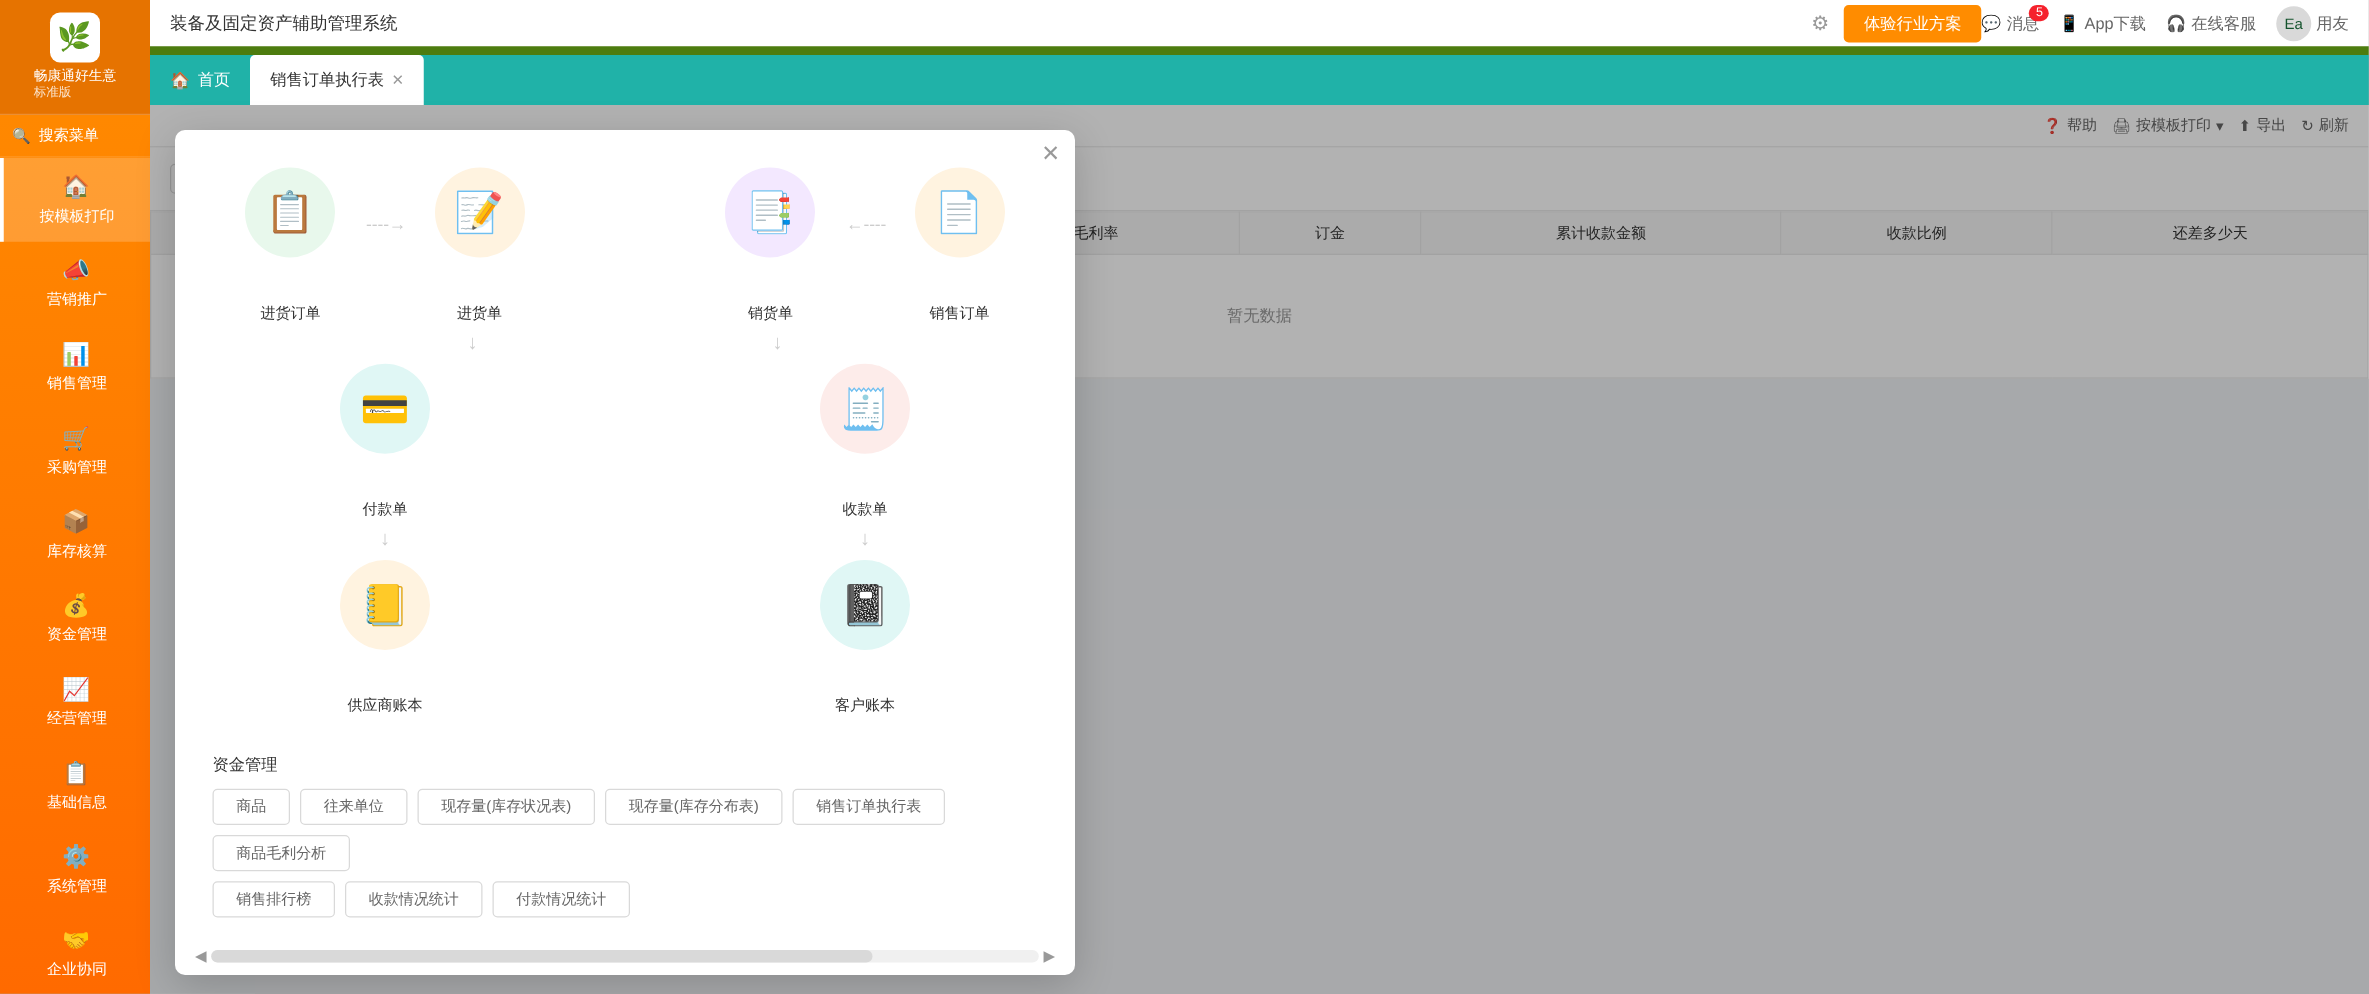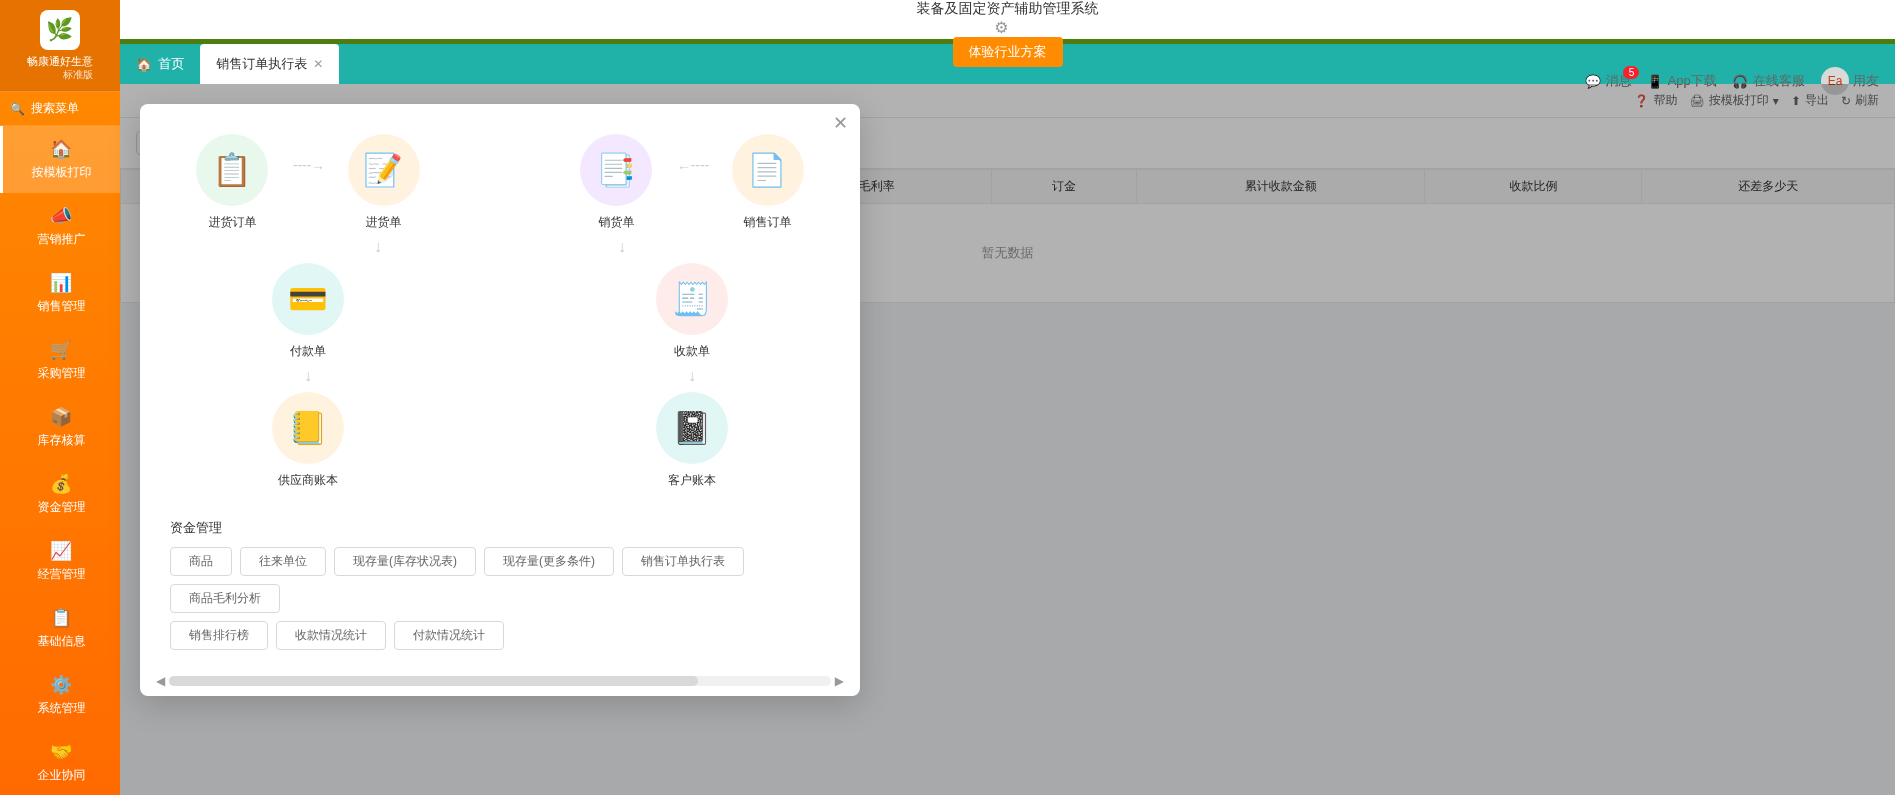--- a/index.html
+++ b/index.html
@@ -13,53 +13,53 @@
     }
     .sidebar-logo {
       width: 100%; padding: 10px; display: flex; flex-direction: column; align-items: center;
       background: #e67300; border-bottom: 1px solid rgba(255,255,255,0.2);
     }
     .sidebar-logo-icon {
       width: 40px; height: 40px; background: #fff; border-radius: 8px;
       display: flex; align-items: center; justify-content: center;
       font-size: 22px; color: #ff6a00; font-weight: bold; margin-bottom: 4px;
     }
-    .sidebar-logo-text { color: #fff; font-size: 11px; text-align: right; line-height: 1.3; }
+    .sidebar-logo-text { color: #fff; font-size: 11px; text-align: left; line-height: 1.3; }
     .sidebar-search {
       width: 100%; padding: 8px 10px; display: flex; align-items: center; gap: 6px;
       color: #fff; font-size: 12px; cursor: pointer; border-bottom: 1px solid rgba(255,255,255,0.15);
     }
     .sidebar-nav { width: 100%; flex: 1; overflow-y: auto; }
     .sidebar-item {
       width: 100%; padding: 12px 8px; display: flex; flex-direction: column; align-items: center;
       gap: 4px; color: #fff; font-size: 12px; cursor: pointer; text-align: center;
       border-left: 3px solid transparent;
     }
     .sidebar-item.active { background: rgba(255,255,255,0.2); border-left-color: #fff; }
     .sidebar-item-icon { font-size: 18px; }
 
     
     .topbar {
       position: fixed; left: 120px; top: 0; right: 0; height: 44px;
       background: #fff; display: flex; align-items: center; padding: 0 16px;
-      border-bottom: 5px solid #4d7c0f; z-index: 99; flex-direction: column;
+      border-bottom: 7px solid #4d7c0f; z-index: 99;
     }
     .topbar-title { font-size: 14px; color: #333; flex: 1; }
     .topbar-settings { color: #999; font-size: 16px; margin-right: 12px; cursor: pointer; }
     .topbar-btn {
       background: #ff8c00; color: #fff; border: none; border-radius: 4px;
       padding: 6px 16px; font-size: 13px; cursor: pointer;
     }
     .topbar-actions { margin-left: auto; display: flex; align-items: center; gap: 16px; }
     .topbar-action { display: flex; align-items: center; gap: 4px; font-size: 13px; color: #666; cursor: pointer; position: relative; }
     .topbar-badge {
       position: absolute; top: -6px; right: -8px; background: #f5222d;
       color: #fff; border-radius: 8px; font-size: 10px; padding: 1px 4px; min-width: 16px; text-align: center;
     }
-    .topbar-avatar { width: 28px; height: 28px; border-radius: 50%; background: #d9d9d9; display: flex; align-items: center; justify-content: center; font-size: 12px; color: #c2410c; }
+    .topbar-avatar { width: 28px; height: 28px; border-radius: 50%; background: #d9d9d9; display: flex; align-items: center; justify-content: center; font-size: 12px; color: #14532d; }
 
     
     .tabbar {
       position: fixed; left: 120px; top: 44px; right: 0; height: 40px;
       background: #20b2a8; display: flex; align-items: center; z-index: 98;
     }
     .tab {
       height: 40px; padding: 0 16px; display: flex; align-items: center; gap: 6px;
       font-size: 13px; cursor: pointer; color: rgba(255,255,255,0.8);
     }
@@ -130,21 +130,21 @@
       box-shadow: 0 8px 32px rgba(0,0,0,0.18); overflow: hidden;
     }
 
     
     .flow-area { padding: 30px 40px 20px; position: relative; }
     .flow-item { display: flex; flex-direction: column; align-items: center; gap: 8px; flex: 1; }
     .flow-circle {
       width: 72px; height: 72px; border-radius: 50%; display: flex; align-items: center;
       justify-content: center; font-size: 28px;
     }
-    .flow-label { font-size: 12px; color: #333; text-align: center; }
+    .flow-label { font-size: 12px; color: #333; text-align: center; margin-top: 28px; }
     .flow-arrow-v {
       color: #ccc; font-size: 16px; text-align: center; margin: 4px 0; line-height: 1;
     }
 
     
     .circle-green { background: #e8f8ec; }
     .circle-orange { background: #fff3e0; }
     .circle-purple { background: #f3e8ff; }
     .circle-teal { background: #e0f7f5; }
     .circle-red { background: #fdecea; }
@@ -456,21 +456,21 @@
         </div>
       </div>
     </div>
 
     <div class="common-func">
       <div class="common-func-title">资金管理</div>
       <div class="func-btns">
         <button class="func-btn">商品</button>
         <button class="func-btn">往来单位</button>
         <button class="func-btn">现存量(库存状况表)</button>
-        <button class="func-btn">现存量(更多条件)</button>
+        <button class="func-btn">现存量(库存分布表)</button>
         <button class="func-btn">销售订单执行表</button>
         <button class="func-btn">商品毛利分析</button>
       </div>
       <div class="func-btns" style="margin-top:8px;">
         <button class="func-btn">销售排行榜</button>
         <button class="func-btn">收款情况统计</button>
         <button class="func-btn">付款情况统计</button>
       </div>
     </div>
 

